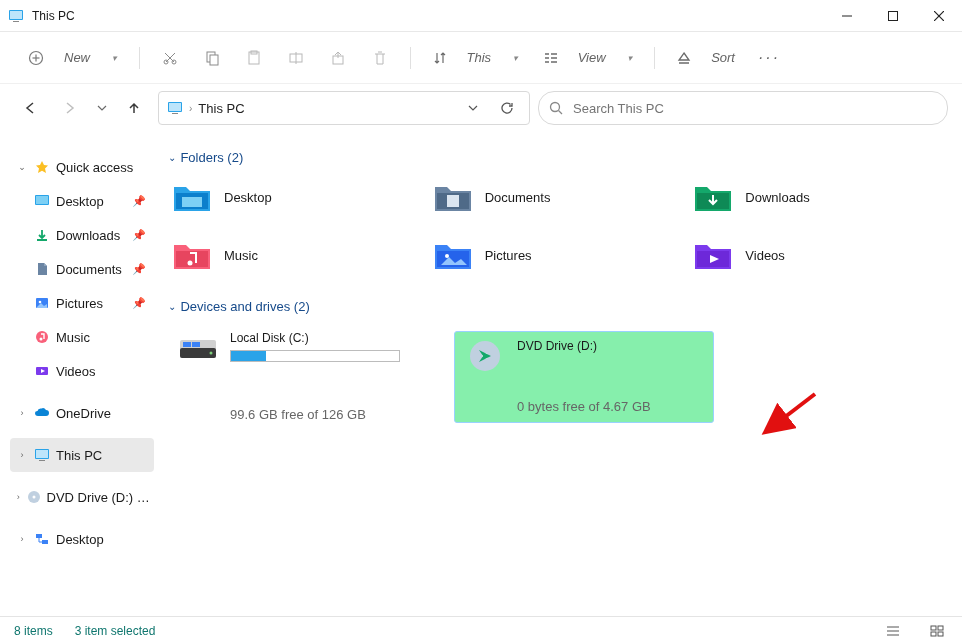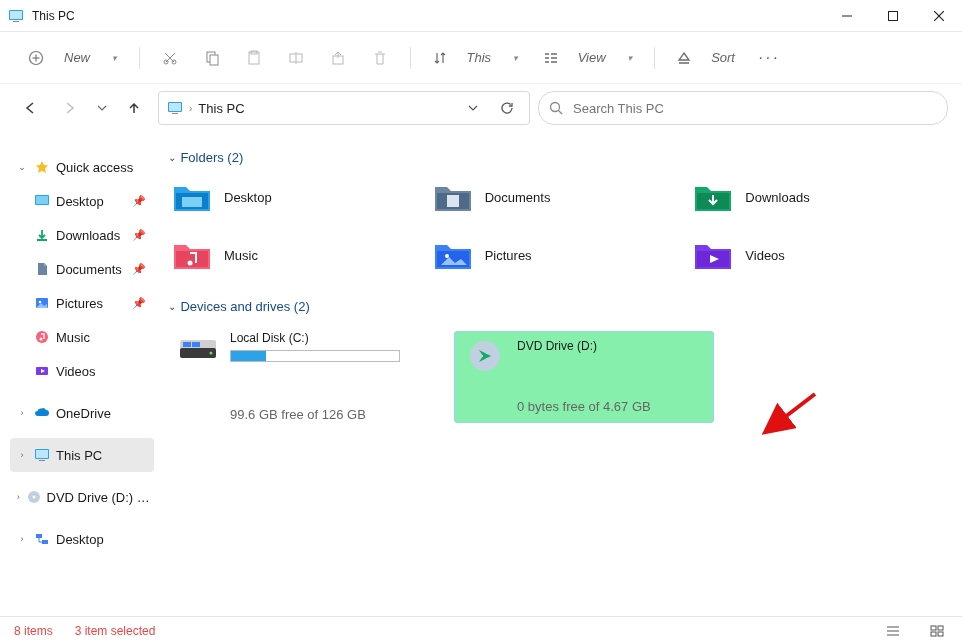--- a/index.html
+++ b/index.html
@@ -49,21 +49,21 @@
 .drive { display:flex; gap:12px; padding:6px 10px; border-radius:3px; width:260px; align-items:flex-start; }
 .drive.selected { background:#86efac; border:1px solid #99d1ff; }
 .drive .dicon { width:40px; height:36px; flex-shrink:0; }
 .drive .dlabel { font-size:12px; line-height:1.35; }
 .drive .sub { color:#666; font-size:13px;margin-top:44px; }
 .pbar { width:170px; height:12px; border:1px solid #bcbcbc; background:#fff; margin:4px 0 2px; }
 .pbar .fill { height:100%; background:#2aa3e8; }
 
 .arrow { position:absolute; top:258px; left:600px; pointer-events:none; }
 
-.status { position:absolute; bottom:0; left:0; right:0; height:28px; border-top:1px solid #e4e4e4; display:flex; align-items:center; padding:9px 14px; font-size:12px; color:#ef4444; gap:22px; }
+.status { position:absolute; bottom:0; left:0; right:0; height:28px; border-top:1px solid #e4e4e4; display:flex; align-items:center; padding:9px 14px; font-size:12px; color:#0f766e; gap:22px; }
 .status .sp { flex:1; }
 .status .vb { width:22px; height:18px; display:flex; align-items:center; justify-content:center; color:#555; }
 
 svg { display:block; }
 </style>
 </head>
 <body>
 
 <div class="titlebar">
   <span class="app-icon">

